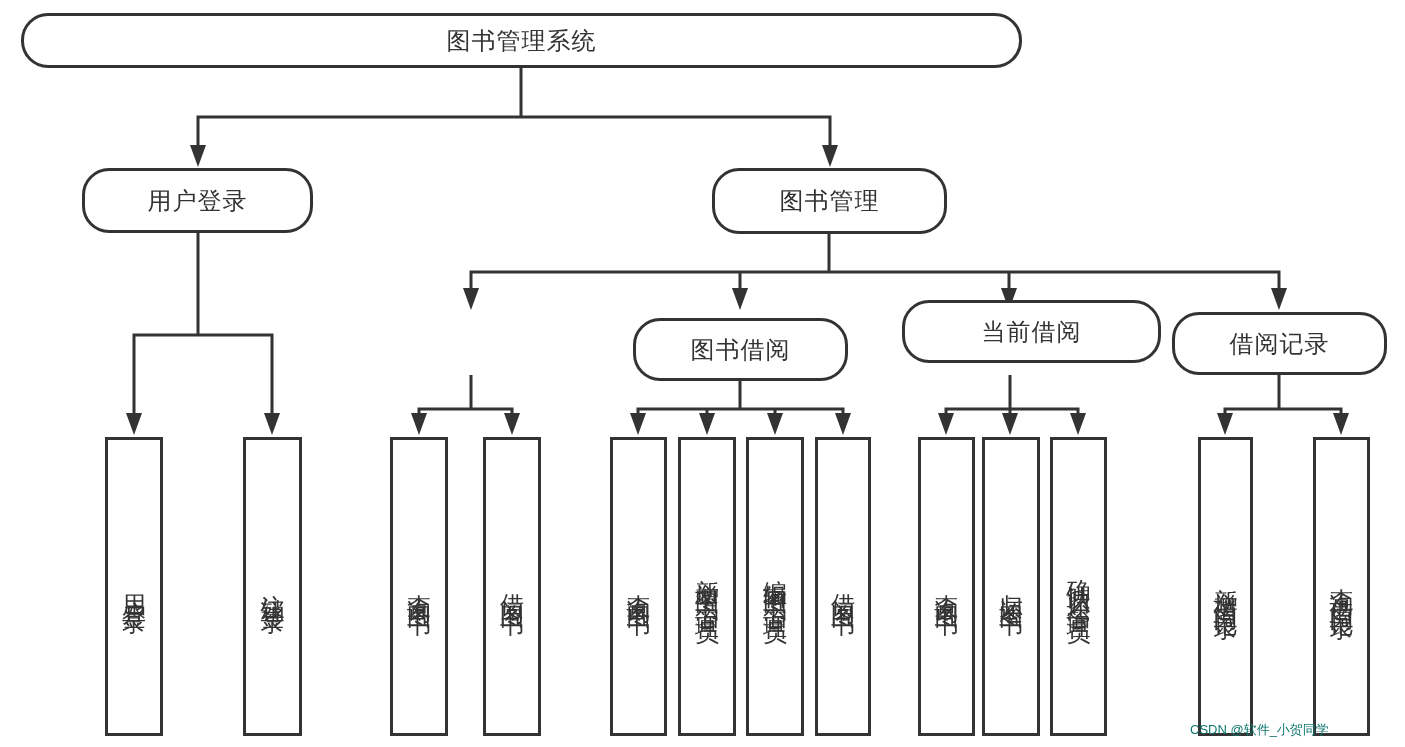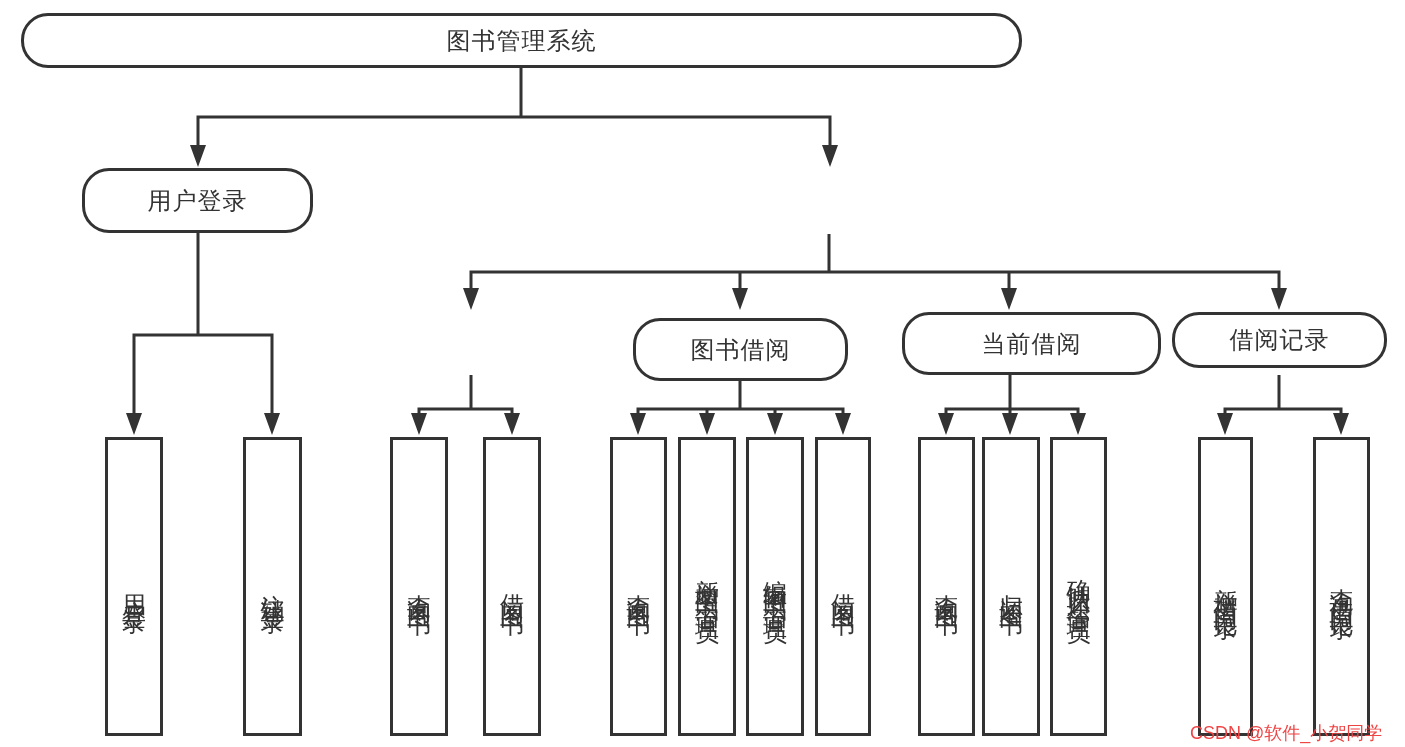--- a/index.html
+++ b/index.html
@@ -24,22 +24,22 @@
   .v {
     writing-mode:vertical-rl;
     text-orientation:mixed;
     font-size:24px;
     letter-spacing:6px;
     line-height:1;
   }
   .watermark {
     position:absolute; z-index:3;
     left:1190px; top:721px;
-    font-size:18px;
-    color:#ef4444;
+    font-size:13px;
+    color:#0f766e;
     white-space:nowrap;
   }
 </style>
 </head>
 <body>
 
 <div class="canvas">
 
   <svg class="wires" width="1405" height="747" viewBox="0 0 1405 747" aria-hidden="true">
 
@@ -88,28 +88,31 @@
     "></path>
   </svg>
 
   <div class="box h" style="left:21px;top:13px;width:1001px;height:55px">
     <span>图书管理系统</span>
   </div>
 
   <div class="box h" style="left:82px;top:168px;width:231px;height:65px">
     <span>用户登录</span>
   </div>
+  <div class="box h" style="left:712px;top:168px;width:235px;height:66px">
+    <span>图书管理</span>
+  </div>
 
   <div class="box h" style="left:633px;top:318px;width:215px;height:63px">
     <span>图书借阅</span>
   </div>
-  <div class="box h" style="left:902px;top:312px;width:259px;height:63px">
+  <div class="box h" style="left:902px;top:300px;width:259px;height:63px">
     <span>当前借阅</span>
   </div>
-  <div class="box h" style="left:1172px;top:312px;width:215px;height:56px">
+  <div class="box h" style="left:1172px;top:312px;width:215px;height:63px">
     <span>借阅记录</span>
   </div>
 
   <div class="box v" style="left:105px;top:437px;width:58px;height:299px">
     <span>用户登录</span>
   </div>
   <div class="box v" style="left:243px;top:437px;width:59px;height:299px">
     <span>注销登录</span>
   </div>
   <div class="box v" style="left:390px;top:437px;width:58px;height:299px">

